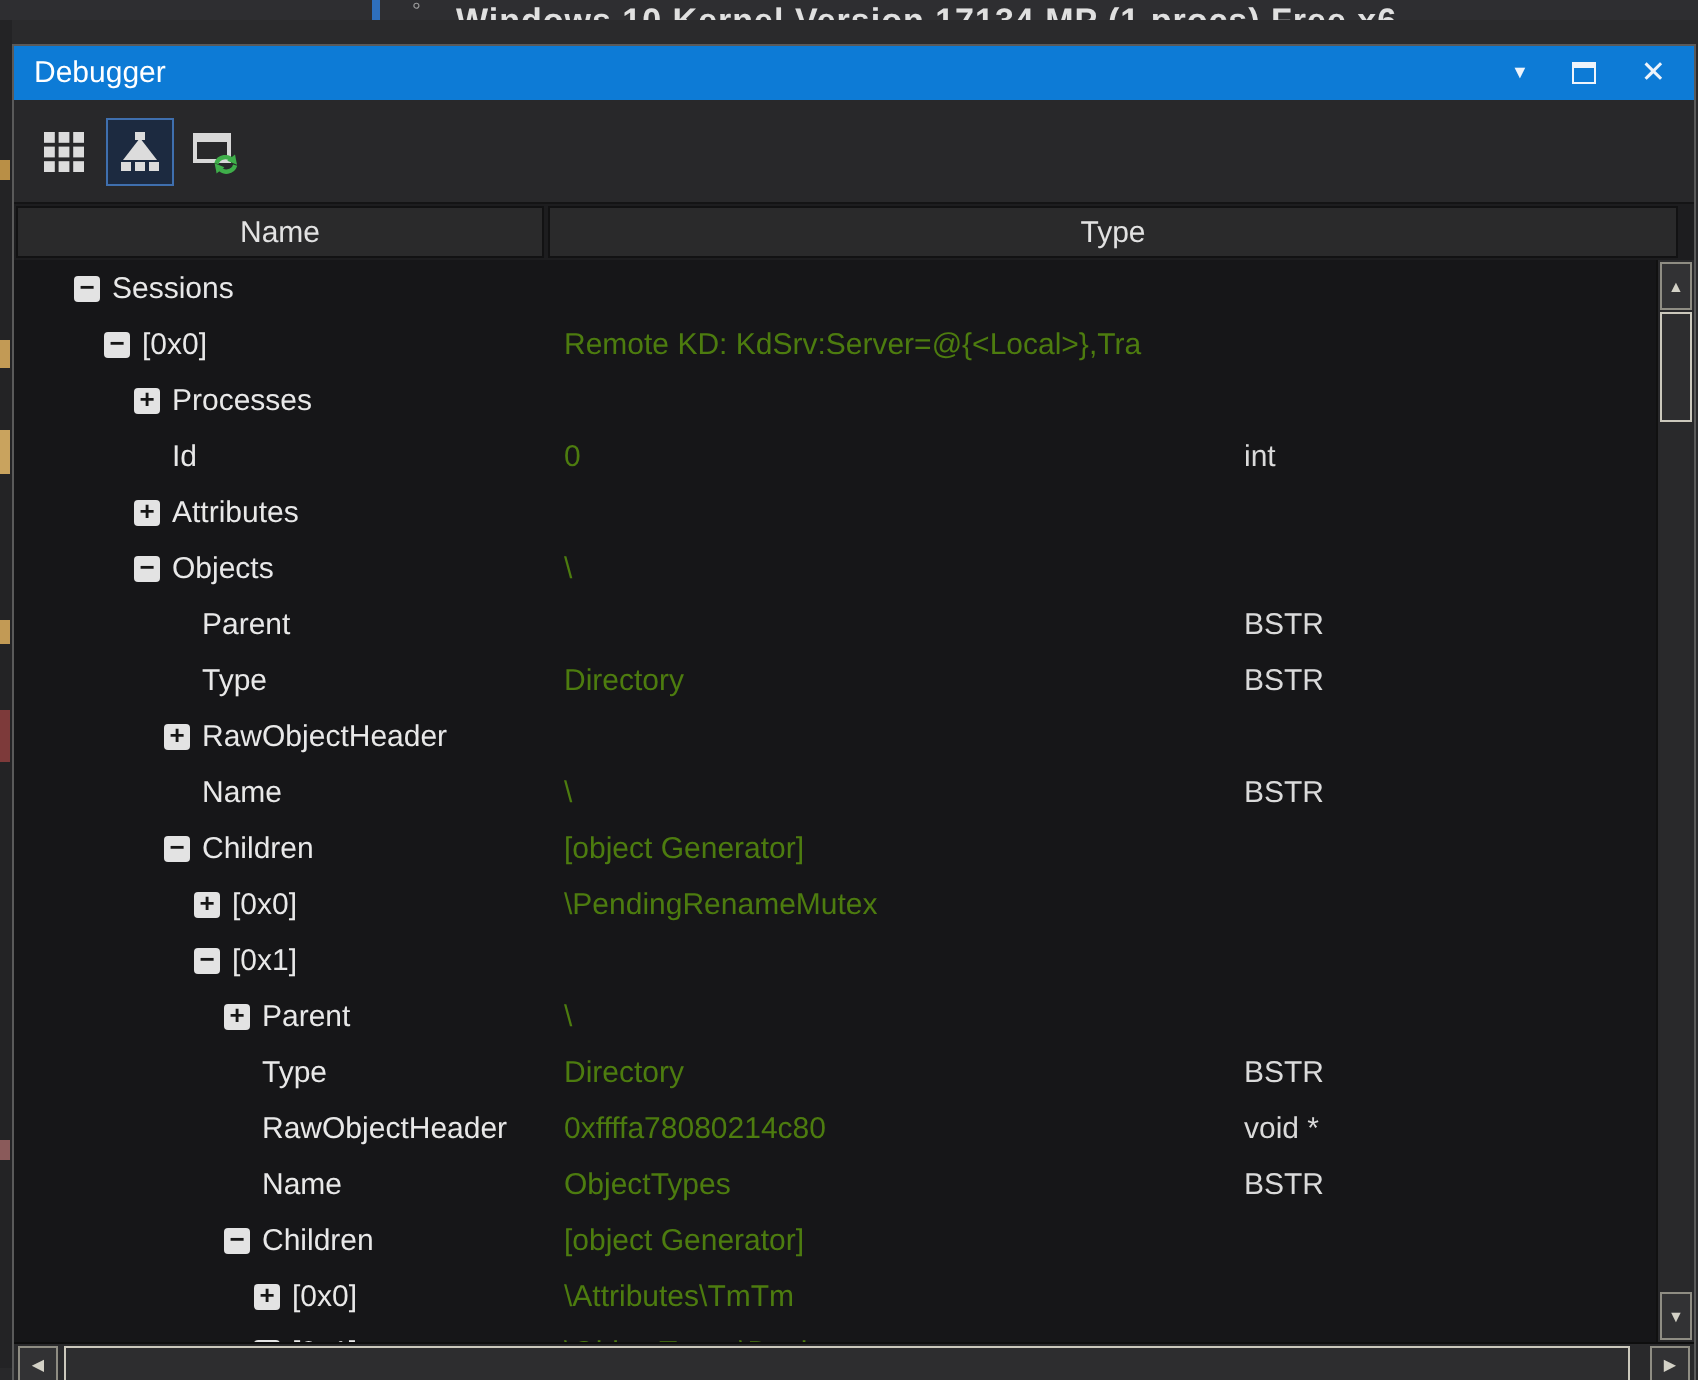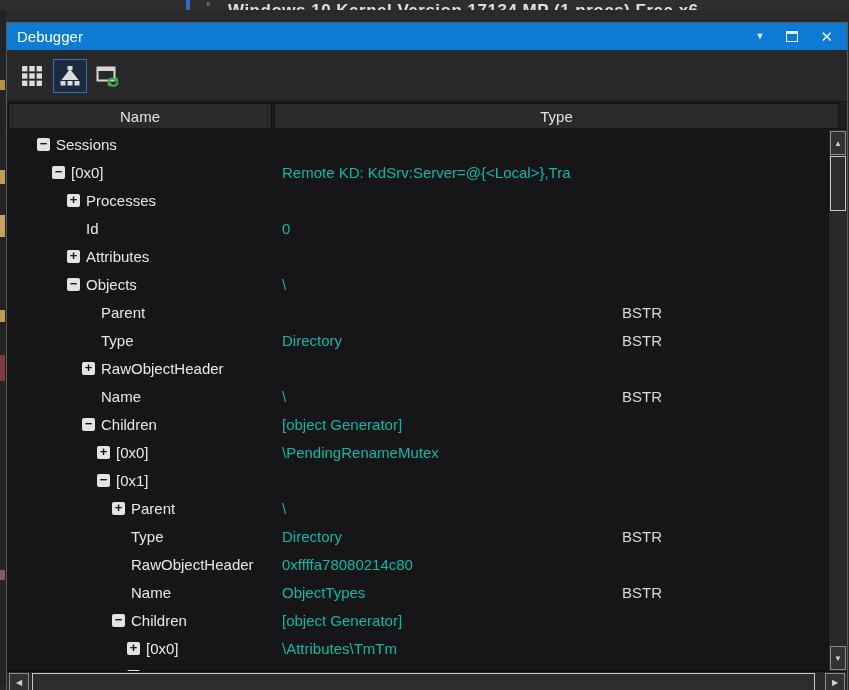--- a/index.html
+++ b/index.html
@@ -86,21 +86,21 @@
   }
   .expander {
     width:13px; height:13px; flex:none; margin-right:6px;
     background:#e3e3e3; color:#161616; border-radius:2px;
     font-size:13px; line-height:12px; text-align:center; font-weight:bold;
   }
   .expander.hidden { visibility:hidden; }
   .row .label { color:#e8e8e8; font-size:15px; }
   .c-value {
     width:338px; flex:none; padding-left:10px; overflow:hidden;
-    white-space:nowrap; color:#14b8a6; font-size:15px;
+    white-space:nowrap; color:#4d7c0f; font-size:15px;
   }
   .c-type { flex:1; padding-left:12px; overflow:hidden; white-space:nowrap; color:#dadada; font-size:15px; }
 
   
   .vscroll {
     position:absolute; top:0; right:0; bottom:0; width:19px;
     background:#29292b; border-left:1px solid #111;
   }
   .sbtn {
     position:absolute; left:1px; width:16px; height:24px; background:#323234;
@@ -230,20 +230,21 @@
       <div class="c-value"></div>
       <div class="c-type"></div>
     </div>
 
     <div class="row">
       <div class="c-name" style="padding-left: 60px; align-items: center;">
         <span class="expander hidden"></span>
         <span class="label">Id</span>
       </div>
       <div class="c-value">0</div>
+      <div class="c-type">int</div>
     </div>
 
     <div class="row">
       <div class="c-name" style="padding-left: 60px;">
         <span class="expander">+</span>
         <span class="label">Attributes</span>
       </div>
       <div class="c-value"></div>
       <div class="c-type"></div>
     </div>
@@ -335,20 +336,21 @@
       <div class="c-value">Directory</div>
       <div class="c-type">BSTR</div>
     </div>
 
     <div class="row">
       <div class="c-name" style="padding-left: 105px;">
         <span class="expander hidden"></span>
         <span class="label">RawObjectHeader</span>
       </div>
       <div class="c-value">0xffffa78080214c80</div>
+      <div class="c-type">void *</div>
     </div>
 
     <div class="row">
       <div class="c-name" style="padding-left: 105px;">
         <span class="expander hidden"></span>
         <span class="label">Name</span>
       </div>
       <div class="c-value">ObjectTypes</div>
       <div class="c-type">BSTR</div>
     </div>

